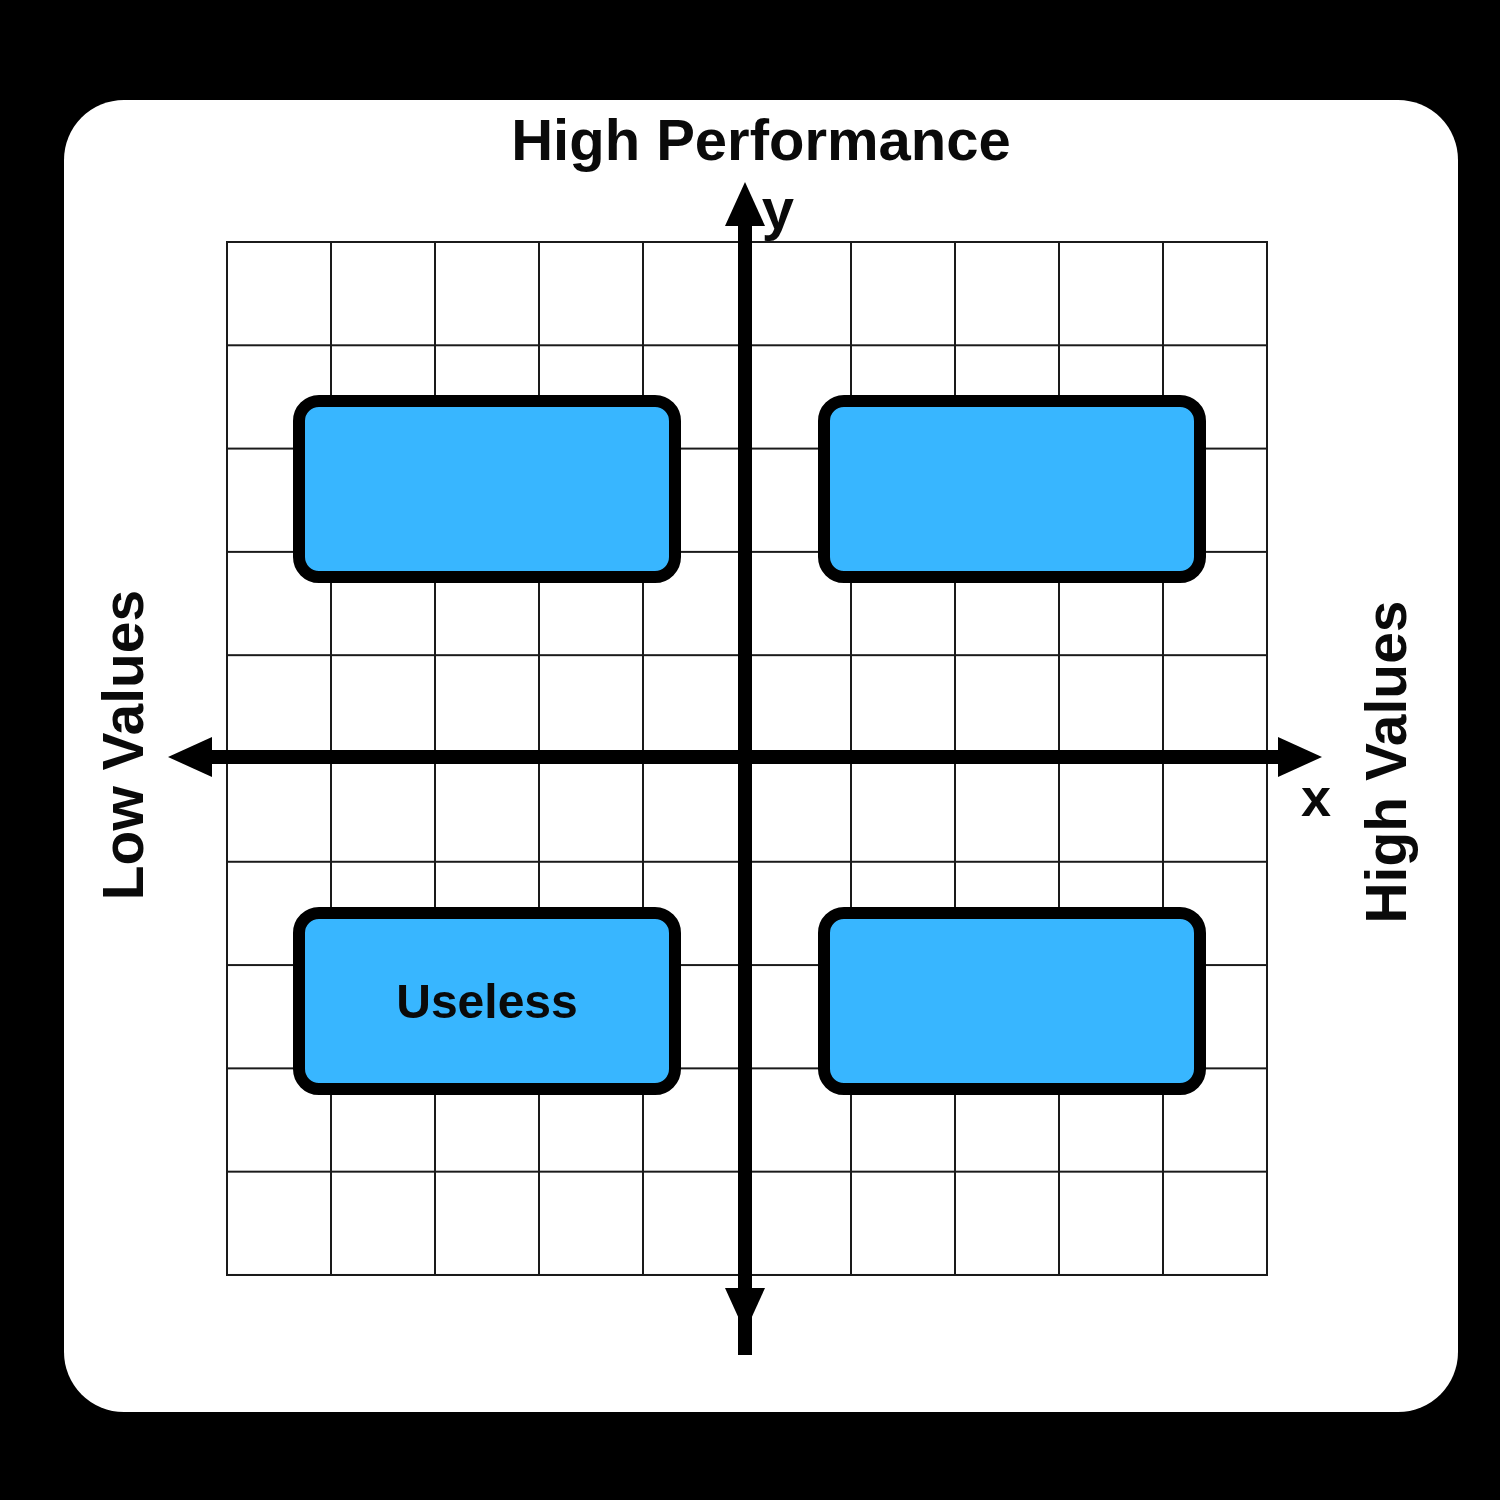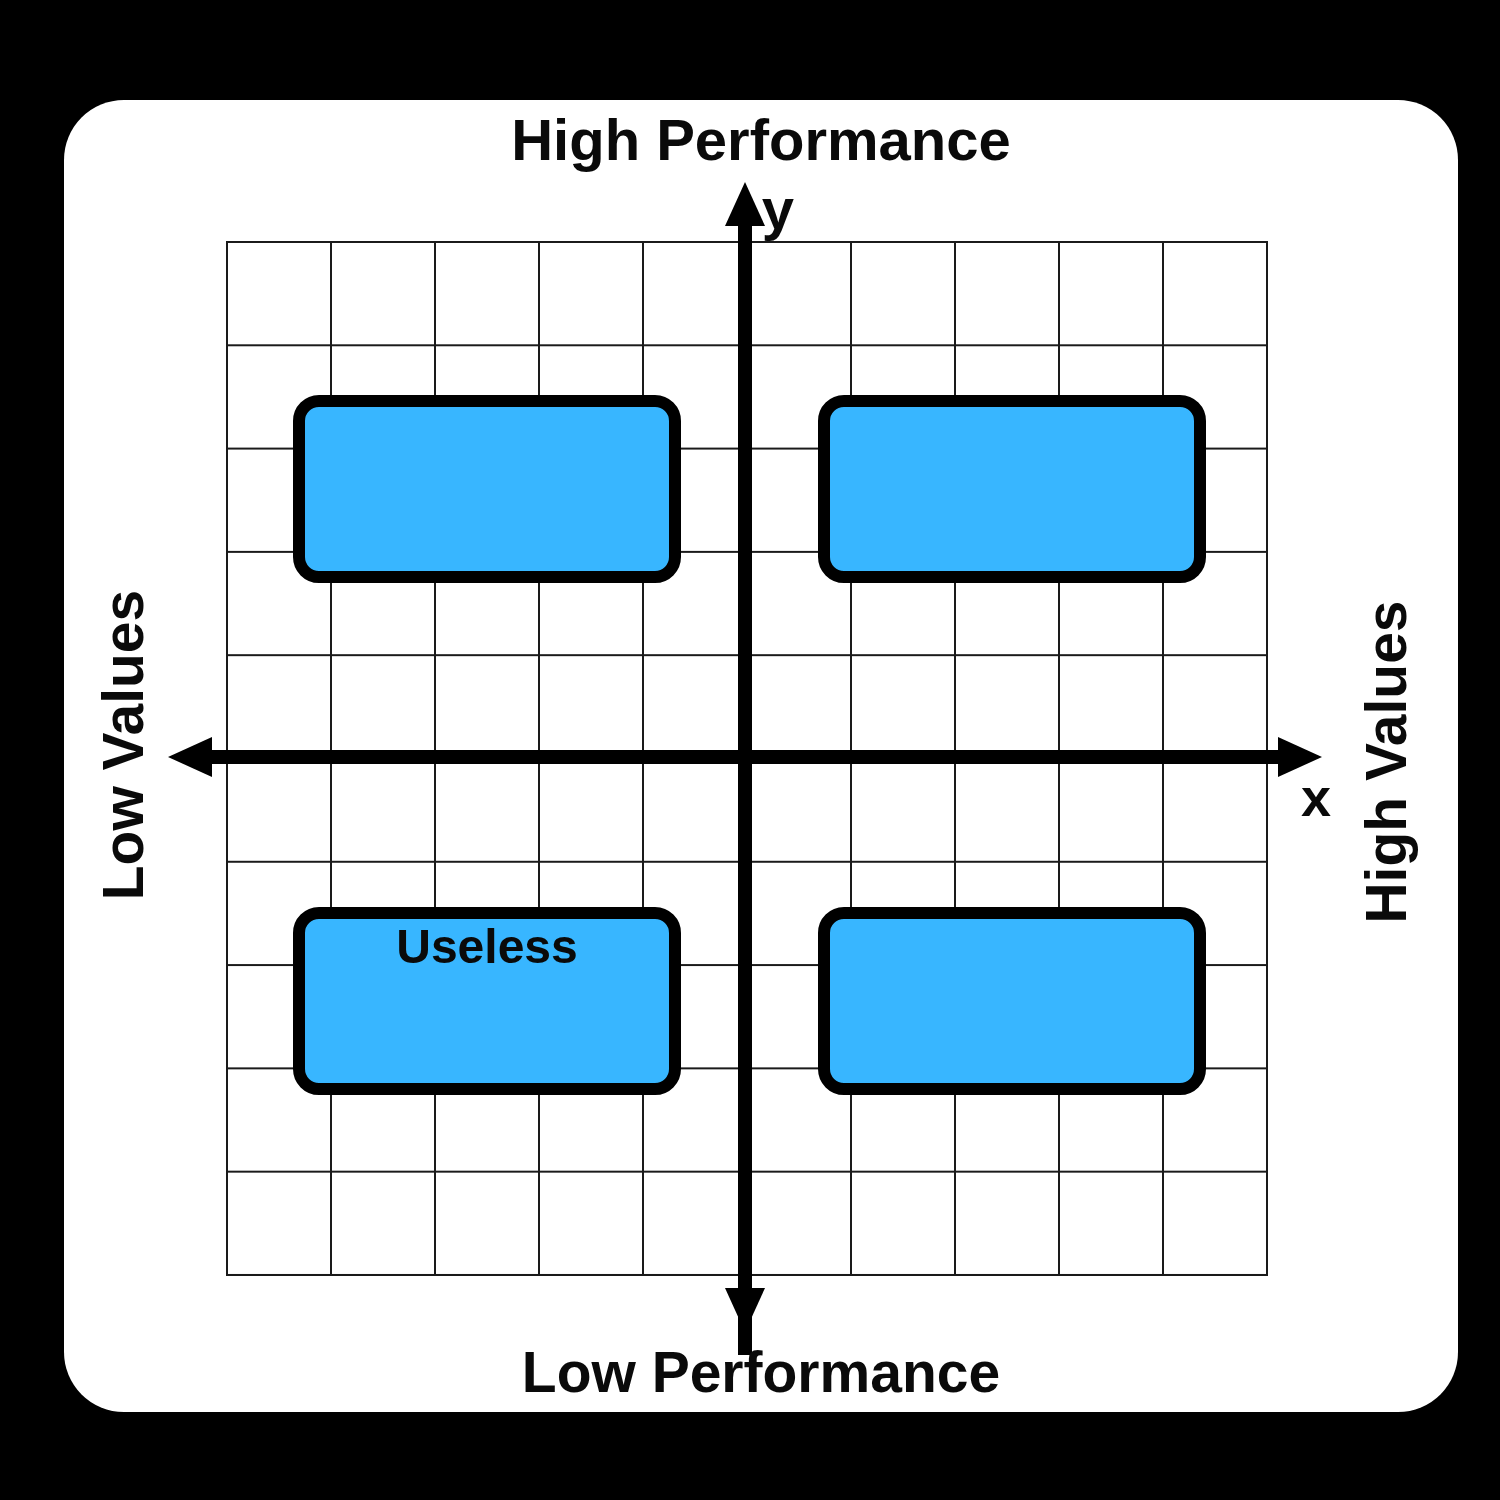--- a/index.html
+++ b/index.html
@@ -110,21 +110,21 @@
   
   .qbox {
     position: absolute;
     width: 388px;
     height: 188px;
     box-sizing: border-box;
     background: var(--box-fill, #38B6FF);
     border: 12px solid var(--box-border, #000);
     border-radius: 26px;
     display: flex;
-    align-items: flex-start;
+    align-items: center;
     justify-content: center;
   }
   .qbox-tl { left: 229px; top: 295px; }
   .qbox-tr { left: 754px; top: 295px; }
   .qbox-bl { left: 229px; top: 807px; }
   .qbox-br { left: 754px; top: 807px; }
   .qbox-label {
     font-weight: bold;
     font-size: 48px;
     color: var(--text, #0a0a0a);
@@ -140,21 +140,20 @@
 
     <div class="axis-shaft y-shaft"></div>
     <div class="axis-shaft x-shaft"></div>
     <div class="arrowhead head-up"></div>
     <div class="arrowhead head-down"></div>
     <div class="arrowhead head-left"></div>
     <div class="arrowhead head-right"></div>
 
     <div class="lbl lbl-top">High Performance</div>
 
-    <div class="lbl lbl-bottom">Low Performance</div>
 
     <div class="lbl lbl-rot lbl-left">Low Values</div>
 
     <div class="lbl lbl-rot lbl-right">High Values</div>
 
     <span class="axis-letter letter-y">y</span>
 
     <span class="axis-letter letter-x">x</span>
 
     <div class="qbox qbox-tl">

